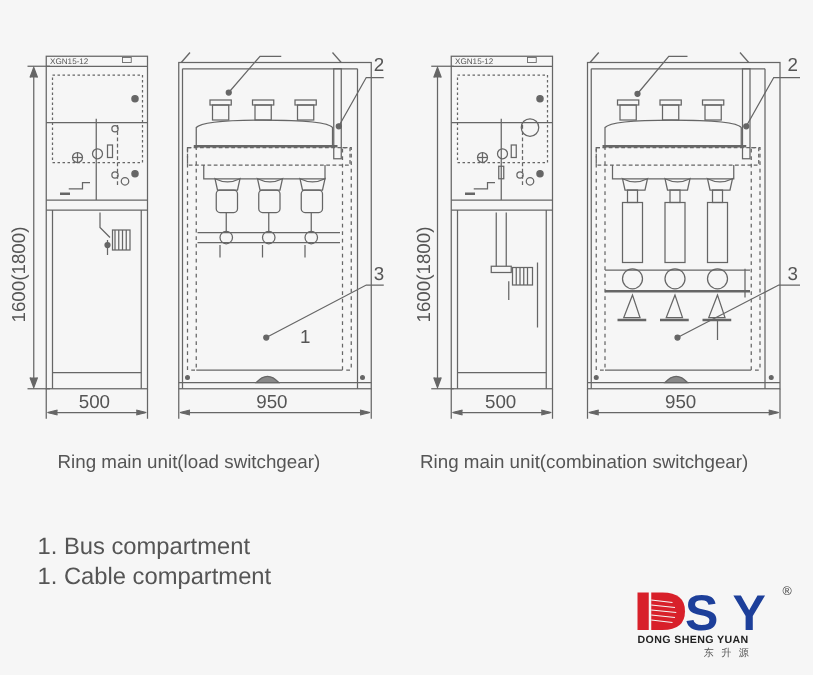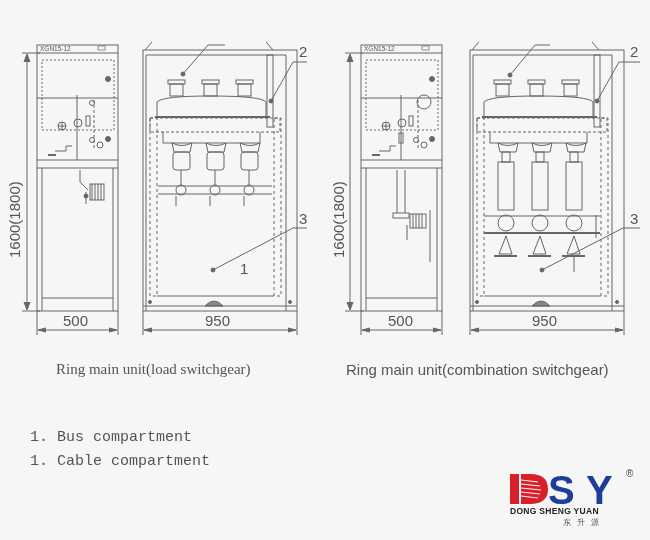--- a/index.html
+++ b/index.html
@@ -1,19 +1,19 @@
 <!DOCTYPE html>
 <html><head>
   <meta charset="utf-8">
   <style>
     html, body { margin:0; padding:0; }
     body { width:650px; height:540px; background:#f6f6f6; position:relative; overflow:hidden; font-family:"Liberation Sans", sans-serif; color:#555; }
     svg.drawing { position:absolute; left:0; top:0; }
     .caption { position:absolute; top:361px; font-size:15px; color:#555; white-space:nowrap; }
-    .legend { position:absolute; left:30px; top:426px; font-size:15px; color:#555; line-height:24px;font-family:Liberation Mono, monospace; }
+    .legend { position:absolute; left:30px; top:426px; font-size:19px; color:#555; line-height:24px; }
     .legend div { white-space:nowrap; }
     .logo { position:absolute; left:508px; top:470px; width:130px; height:60px; }
     .logo-sub { position:absolute; left:2px; top:36px; font-size:8.5px; font-weight:bold; color:#222; letter-spacing:0.3px; white-space:nowrap; }
     .logo-cn { position:absolute; left:55px; top:47px; font-size:8px; color:#555; letter-spacing:6px; white-space:nowrap; font-family:"DejaVu Sans", sans-serif; }
     .reg { position:absolute; left:118px; top:-2px; font-size:10px; color:#444; }
   </style>
 </head>
 <body>
 
 <svg class="drawing" width="650" height="360" viewBox="0 0 650 360" xmlns="http://www.w3.org/2000/svg">
@@ -261,22 +261,22 @@
     <text x="532" y="326" font-size="15">950</text>
 
     <text x="240" y="274" font-size="15">1</text>
     <text x="299" y="57" font-size="15">2</text>
     <text x="299" y="224" font-size="15">3</text>
     <text x="630" y="57" font-size="15">2</text>
     <text x="630" y="224" font-size="15">3</text>
   </g>
 </svg>
 
-<div class="caption" style="left:56px;font-family:Liberation Serif, serif;">Ring main unit(load switchgear)</div>
-<div class="caption" style="left:346px;">Ring main unit(combination switchgear)</div>
+<div class="caption" style="left:46px;">Ring main unit(load switchgear)</div>
+<div class="caption" style="left:336px;">Ring main unit(combination switchgear)</div>
 
 <div class="legend">
   <div>1. Bus compartment</div>
   <div>1. Cable compartment</div>
 </div>
 
 <div class="logo">
   <svg width="118" height="36" viewBox="0 0 118 36">
 
     <rect x="2" y="4" width="9" height="30" fill="#d8202a"></rect>

